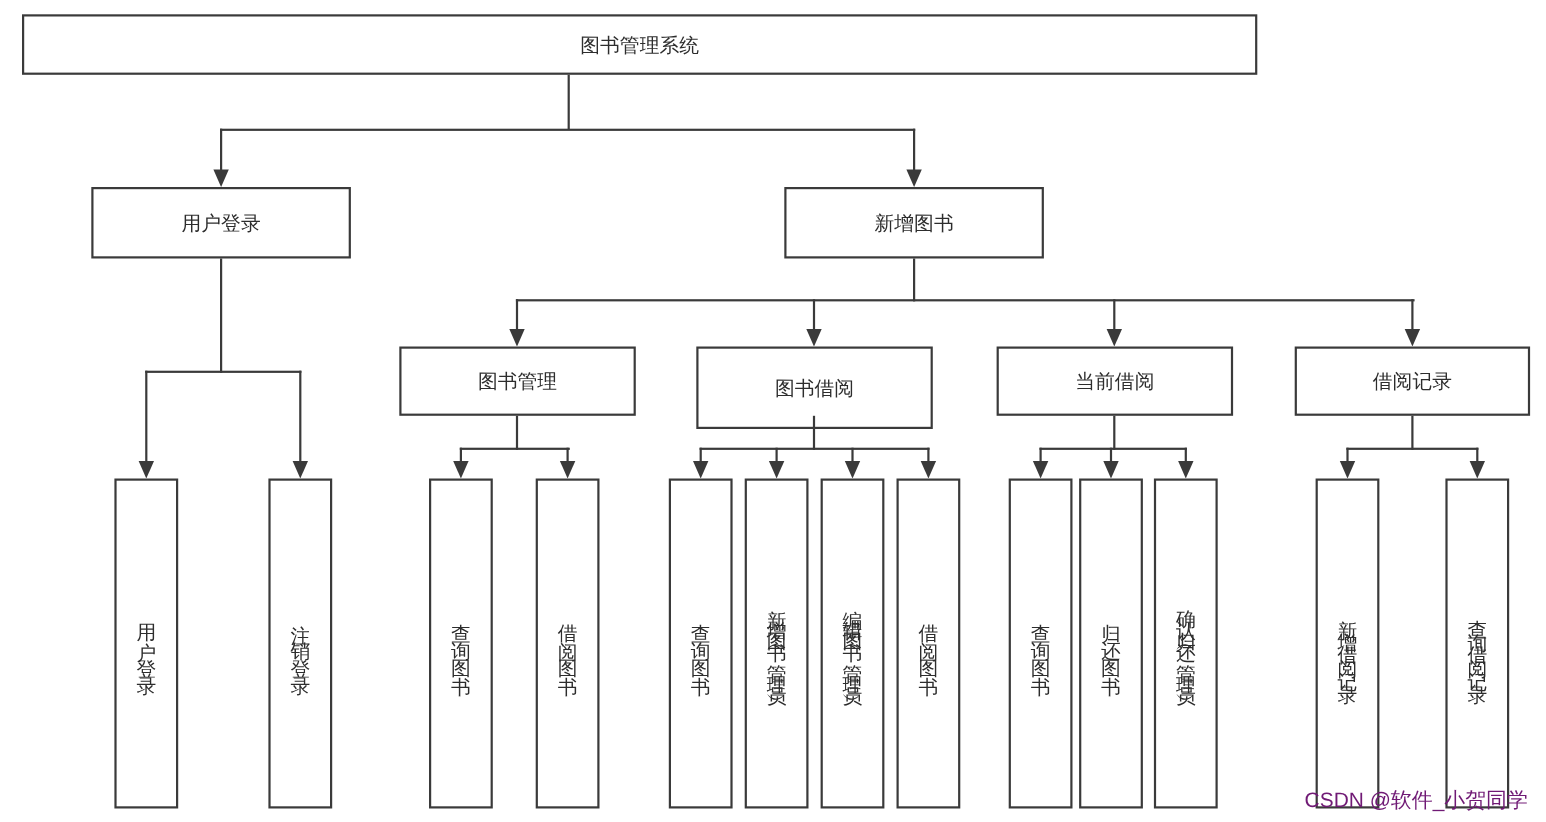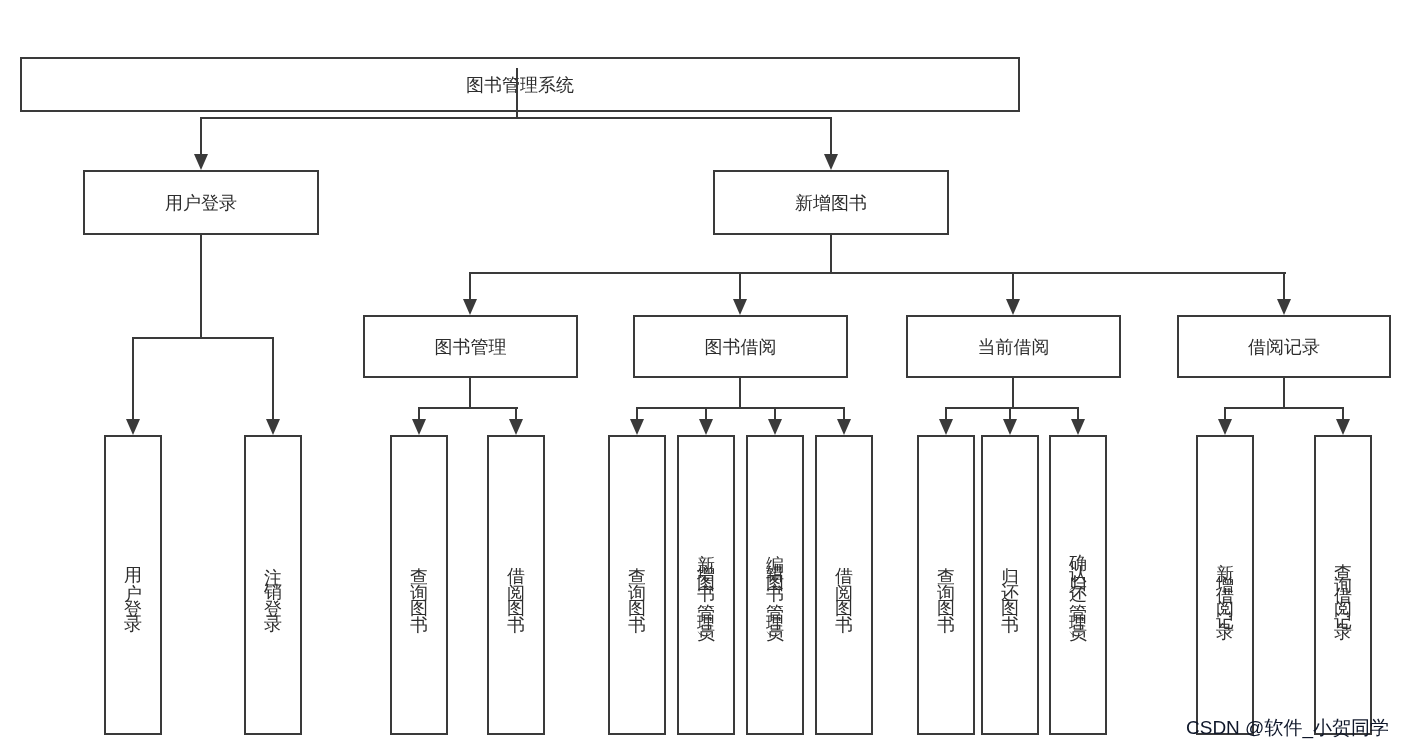--- a/index.html
+++ b/index.html
@@ -22,30 +22,30 @@
   .ls-c{letter-spacing:10px;}
   .vline,.hline{position:absolute;background:#3a3a3a;}
   .vline{width:2px;}
   .hline{height:2px;}
   .arrow{
     position:absolute;width:0;height:0;
     border-left:7px solid transparent;border-right:7px solid transparent;
     border-top:16px solid #3a3a3a;
   }
   .watermark{
-    position:absolute;left:1186px;top:715px;color:#0f172a;font-size:19px;
+    position:absolute;left:1186px;top:715px;color:#701a75;font-size:19px;
     white-space:nowrap;z-index:5;
   }
 </style>
 </head>
 <body>
 
 <div class="canvas">
 
-  <div class="box" style="left:20px;top:13px;width:1000px;height:55px;margin-top:44px;">
+  <div class="box" style="left:20px;top:13px;width:1123px;height:55px;">
     <span>图书管理系统</span>
   </div>
 
   <div class="vline" style="left:516px;top:68px;height:50px;"></div>
   <div class="hline" style="left:200px;top:117px;width:632px;"></div>
   <div class="vline" style="left:200px;top:117px;height:38px;"></div>
   <div class="arrow" style="left:194px;top:154px;"></div>
   <div class="vline" style="left:830px;top:117px;height:38px;"></div>
   <div class="arrow" style="left:824px;top:154px;"></div>
 
@@ -70,21 +70,21 @@
   <div class="vline" style="left:739px;top:272px;height:28px;"></div>
   <div class="arrow" style="left:733px;top:299px;"></div>
   <div class="vline" style="left:1012px;top:272px;height:28px;"></div>
   <div class="arrow" style="left:1006px;top:299px;"></div>
   <div class="vline" style="left:1283px;top:272px;height:28px;"></div>
   <div class="arrow" style="left:1277px;top:299px;"></div>
 
   <div class="box" style="left:363px;top:315px;width:215px;height:63px;">
     <span>图书管理</span>
   </div>
-  <div class="box" style="left:633px;top:315px;width:215px;height:63px;">
+  <div class="box" style="left:633px;top:315px;width:215px;height:75px;">
     <span>图书借阅</span>
   </div>
   <div class="box" style="left:1177px;top:315px;width:214px;height:63px;">
     <span>借阅记录</span>
   </div>
   <div class="box" style="left:906px;top:315px;width:215px;height:63px;">
     <span>当前借阅</span>
   </div>
 
   <div class="vline" style="left:469px;top:378px;height:31px;"></div>

